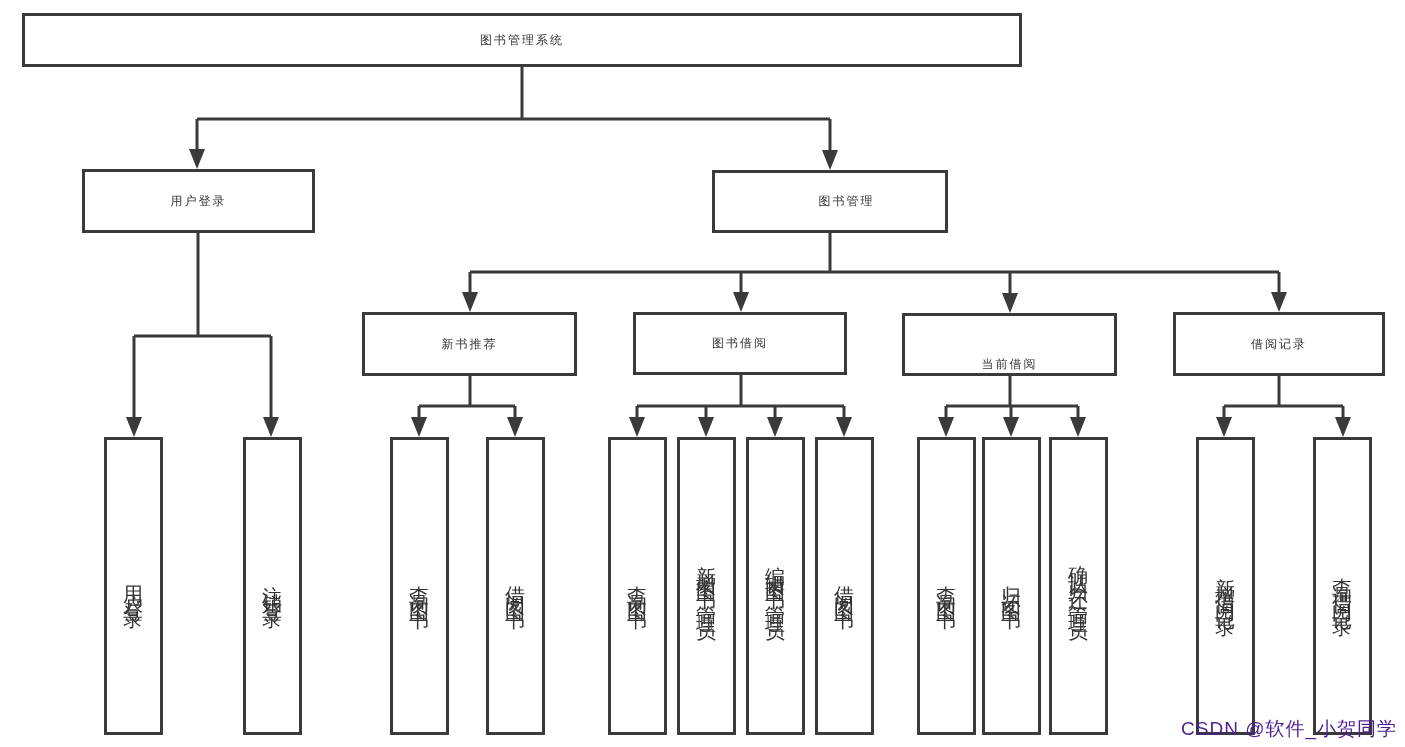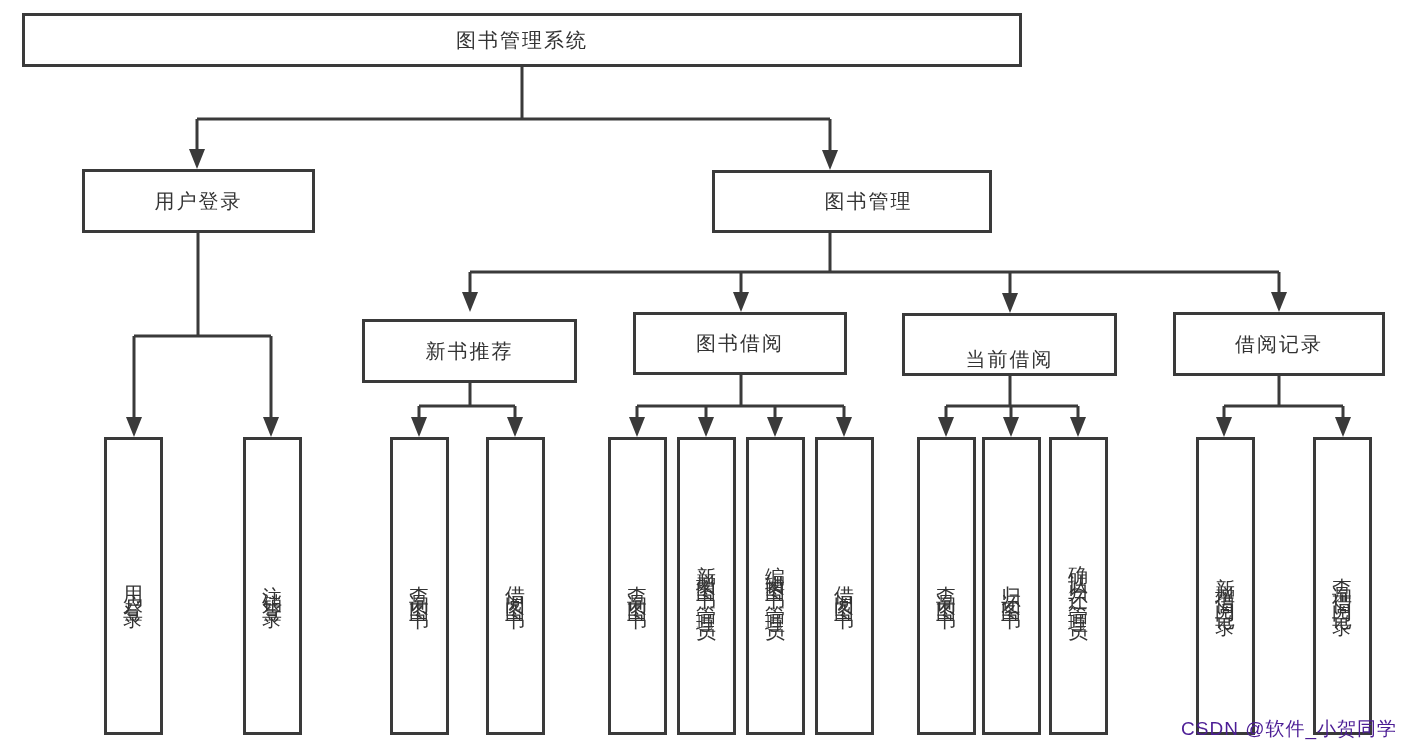--- a/index.html
+++ b/index.html
@@ -32,21 +32,21 @@
     stroke: none;
   }
   .hnode {
     position: absolute;
     box-sizing: border-box;
     border: 3px solid #3a3a3a;
     background: #ffffff;
     display: flex;
     align-items: center;
     justify-content: center;
-    font-size: 20px;
+    font-size: 12px;
     letter-spacing: 2px;
     color: #333333;
     white-space: nowrap;
   }
   .vnode {
     position: absolute;
     box-sizing: border-box;
     border: 3px solid #3a3a3a;
     background: #ffffff;
     top: 437px;
@@ -115,25 +115,25 @@
     <polygon points="1335,417 1351,417 1343,437"></polygon>
   </svg>
 
   <div class="hnode" style="left:22px; top:13px; width:1000px; height:54px;">
     <span>图书管理系统</span>
   </div>
 
   <div class="hnode" style="left:82px; top:169px; width:233px; height:64px;">
     <span>用户登录</span>
   </div>
-  <div class="hnode" style="left:712px; top:170px; width:280px; height:63px;padding-left:33px;">
+  <div class="hnode" style="left:712px; top:170px; width:236px; height:63px;padding-left:33px;">
     <span>图书管理</span>
   </div>
 
-  <div class="hnode" style="left:362px; top:312px; width:215px; height:64px;margin-top:7px;">
+  <div class="hnode" style="left:362px; top:312px; width:215px; height:64px;">
     <span>新书推荐</span>
   </div>
   <div class="hnode" style="left:633px; top:312px; width:214px; height:63px;">
     <span>图书借阅</span>
   </div>
   <div class="hnode" style="left:902px; top:313px; width:215px; height:63px;align-items:flex-end;">
     <span>当前借阅</span>
   </div>
   <div class="hnode" style="left:1173px; top:312px; width:212px; height:64px;">
     <span>借阅记录</span>

